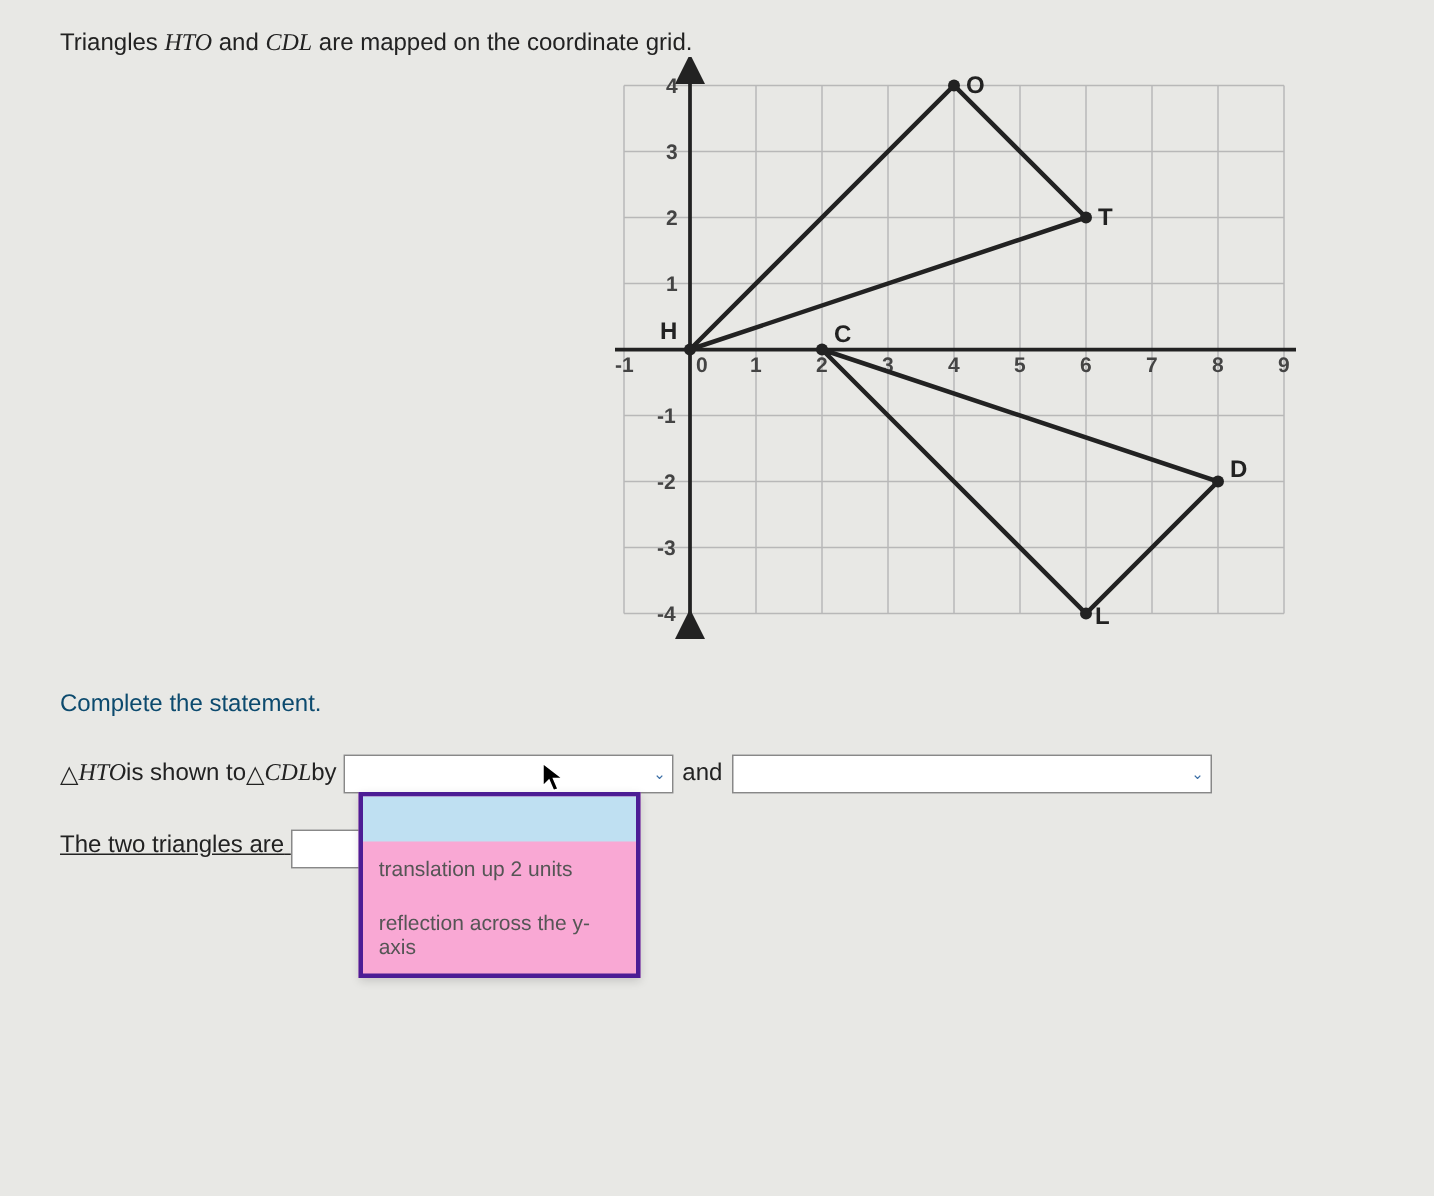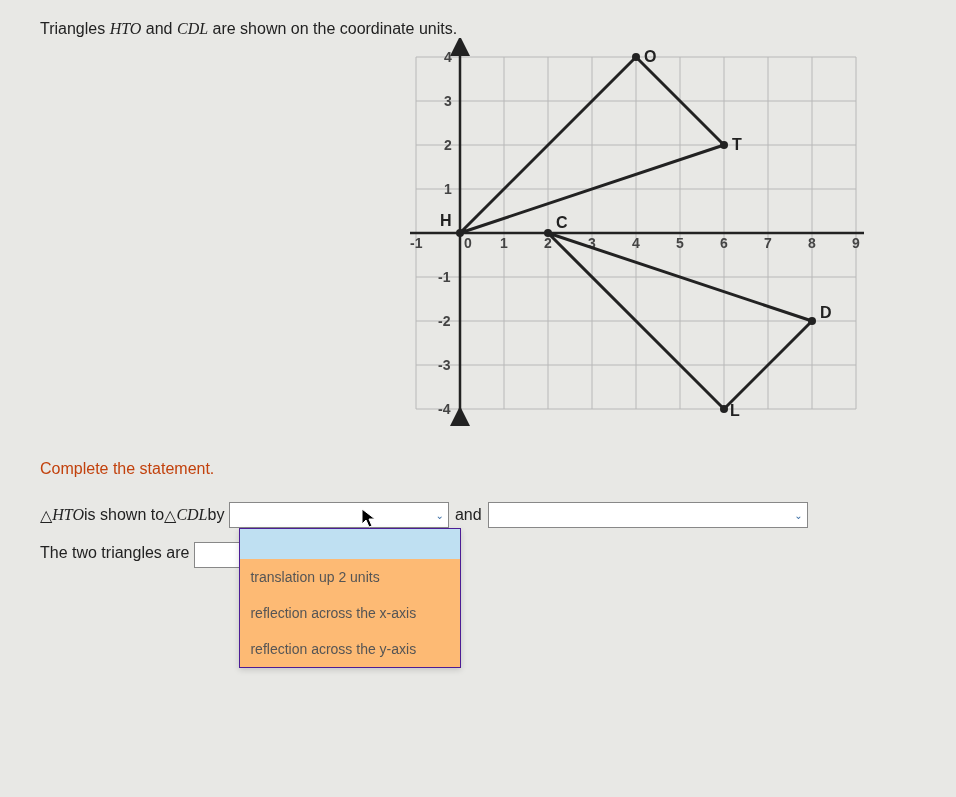--- a/index.html
+++ b/index.html
@@ -18,21 +18,21 @@
     margin-bottom: 10px;
   }
   .problem-text span.math { font-style: italic; font-family: "Times New Roman", serif;}
   .grid-area {
     margin-left: 370px;
     margin-top: -10px;
   }
   .statement-heading {
     margin-top: 28px;
     font-size: 16px;
-    color:#c2410c;
+    color:#0c4a6e;
   }
   .fill-row {
     display: flex;
     align-items: center;
     margin-top: 24px;
     flex-wrap: wrap;
     font-size: 16px;
   }
   .math { font-style: italic; font-family: "Times New Roman", serif; text-align: center; }
   .tri { font-family: "Times New Roman", serif; }
@@ -52,53 +52,54 @@
     font-size: 10px;
     color: #3a6ea5;
   }
   .dd1 { width: 220px; }
   .dd2 { width: 320px; }
   .dd3 { width: 170px; }
   .and-text { margin: 0 6px; }
   .row2 {
     display: flex;
     align-items: flex-start;
-    margin-top: 16px;
-    font-size: 16px;
+    margin-top: 26px;
+    font-size: 16px;
+    text-decoration: underline;
   }
   .cursor {
     position: absolute;
     width: 0; height: 0;
   }
   .cursor svg { width:18px; height:22px; }
 
   .options-panel {
     position: absolute;
-    border: 1px solid #4c1d95;
-    background: #fdba74;
-    width: 222px;
+    border: 3px solid #4c1d95;
+    background: #f9a8d4;
+    width: 188px;
     box-shadow: 0 2px 6px rgba(0,0,0,.15);
   }
   .option-item {
     padding: 10px 10px;
     font-size: 14px;
     color:#555;
     cursor: pointer;
   }
   .option-item.selected {
     background: #bfe0f2;
   }
   .option-item.blank { height: 30px; }
   svg text { font-family: Arial, sans-serif; }
 </style>
 </head>
 <body>
 
 <div class="problem-text">
-  <span>Triangles </span><span class="math">HTO</span><span> and </span><span class="math">CDL</span><span> are shown on the coordinate units.</span>
+  <span>Triangles </span><span class="math">HTO</span><span> and </span><span class="math">CDL</span><span> are mapped on the coordinate grid.</span>
 </div>
 
 <div class="grid-area">
 <svg width="480" height="390" viewBox="0 0 480 390">
 
   <defs>
     <marker id="arrow" markerWidth="8" markerHeight="8" refX="4" refY="4" orient="auto">
       <path d="M0,0 L8,4 L0,8 z" fill="#222"></path>
     </marker>
   </defs>
@@ -201,21 +202,20 @@
 <div class="row2">
   <span>The two triangles are</span>&nbsp;
   <span class="dropdown-box dd3" style="position:relative; top:-2px;">
     <span class="caret">⌄</span>
   </span>
 </div>
 
 <div class="options-panel" id="options" style="left: 239.438px; top: 528px;">
   <div class="option-item blank selected"></div>
   <div class="option-item">translation up 2 units</div>
-  <div class="option-item">reflection across the x-axis</div>
   <div class="option-item">reflection across the y-axis</div>
 </div>
 
 <div class="cursor" id="cursor" style="left: 361.438px; top: 508px;">
   <svg viewBox="0 0 18 22">
       <path d="M1,1 L1,16 L5,12 L8,19 L11,18 L8,11 L14,11 z" fill="#000" stroke="#fff" stroke-width="1"></path>
     </svg>
 </div>
 
 </body></html>

